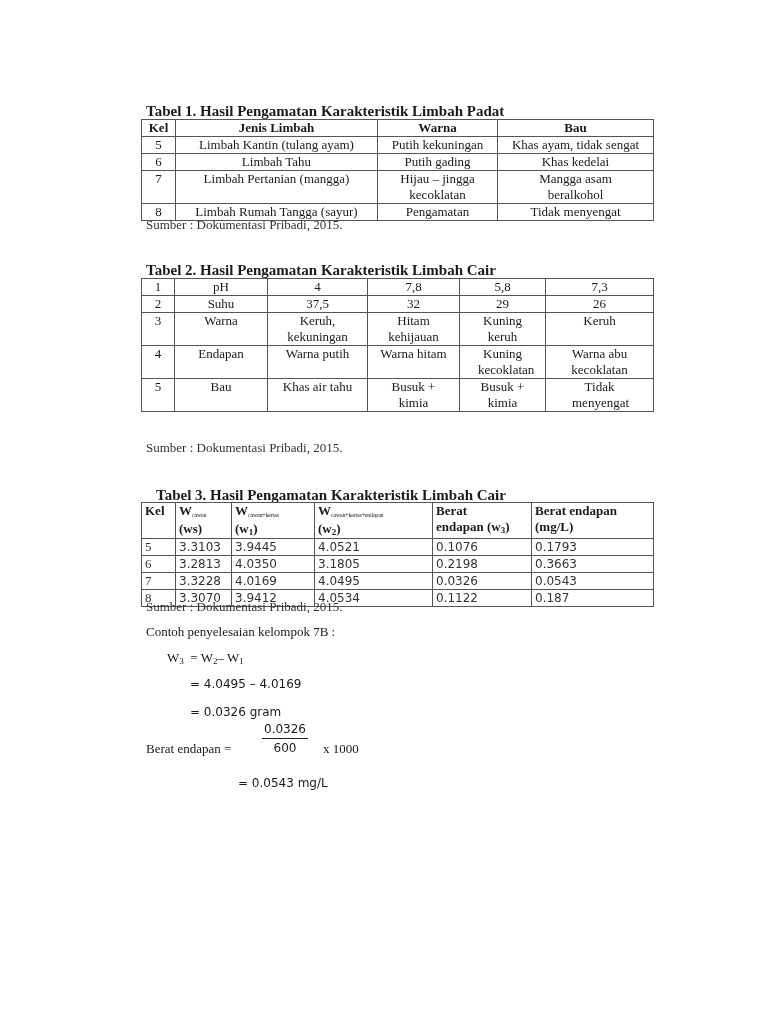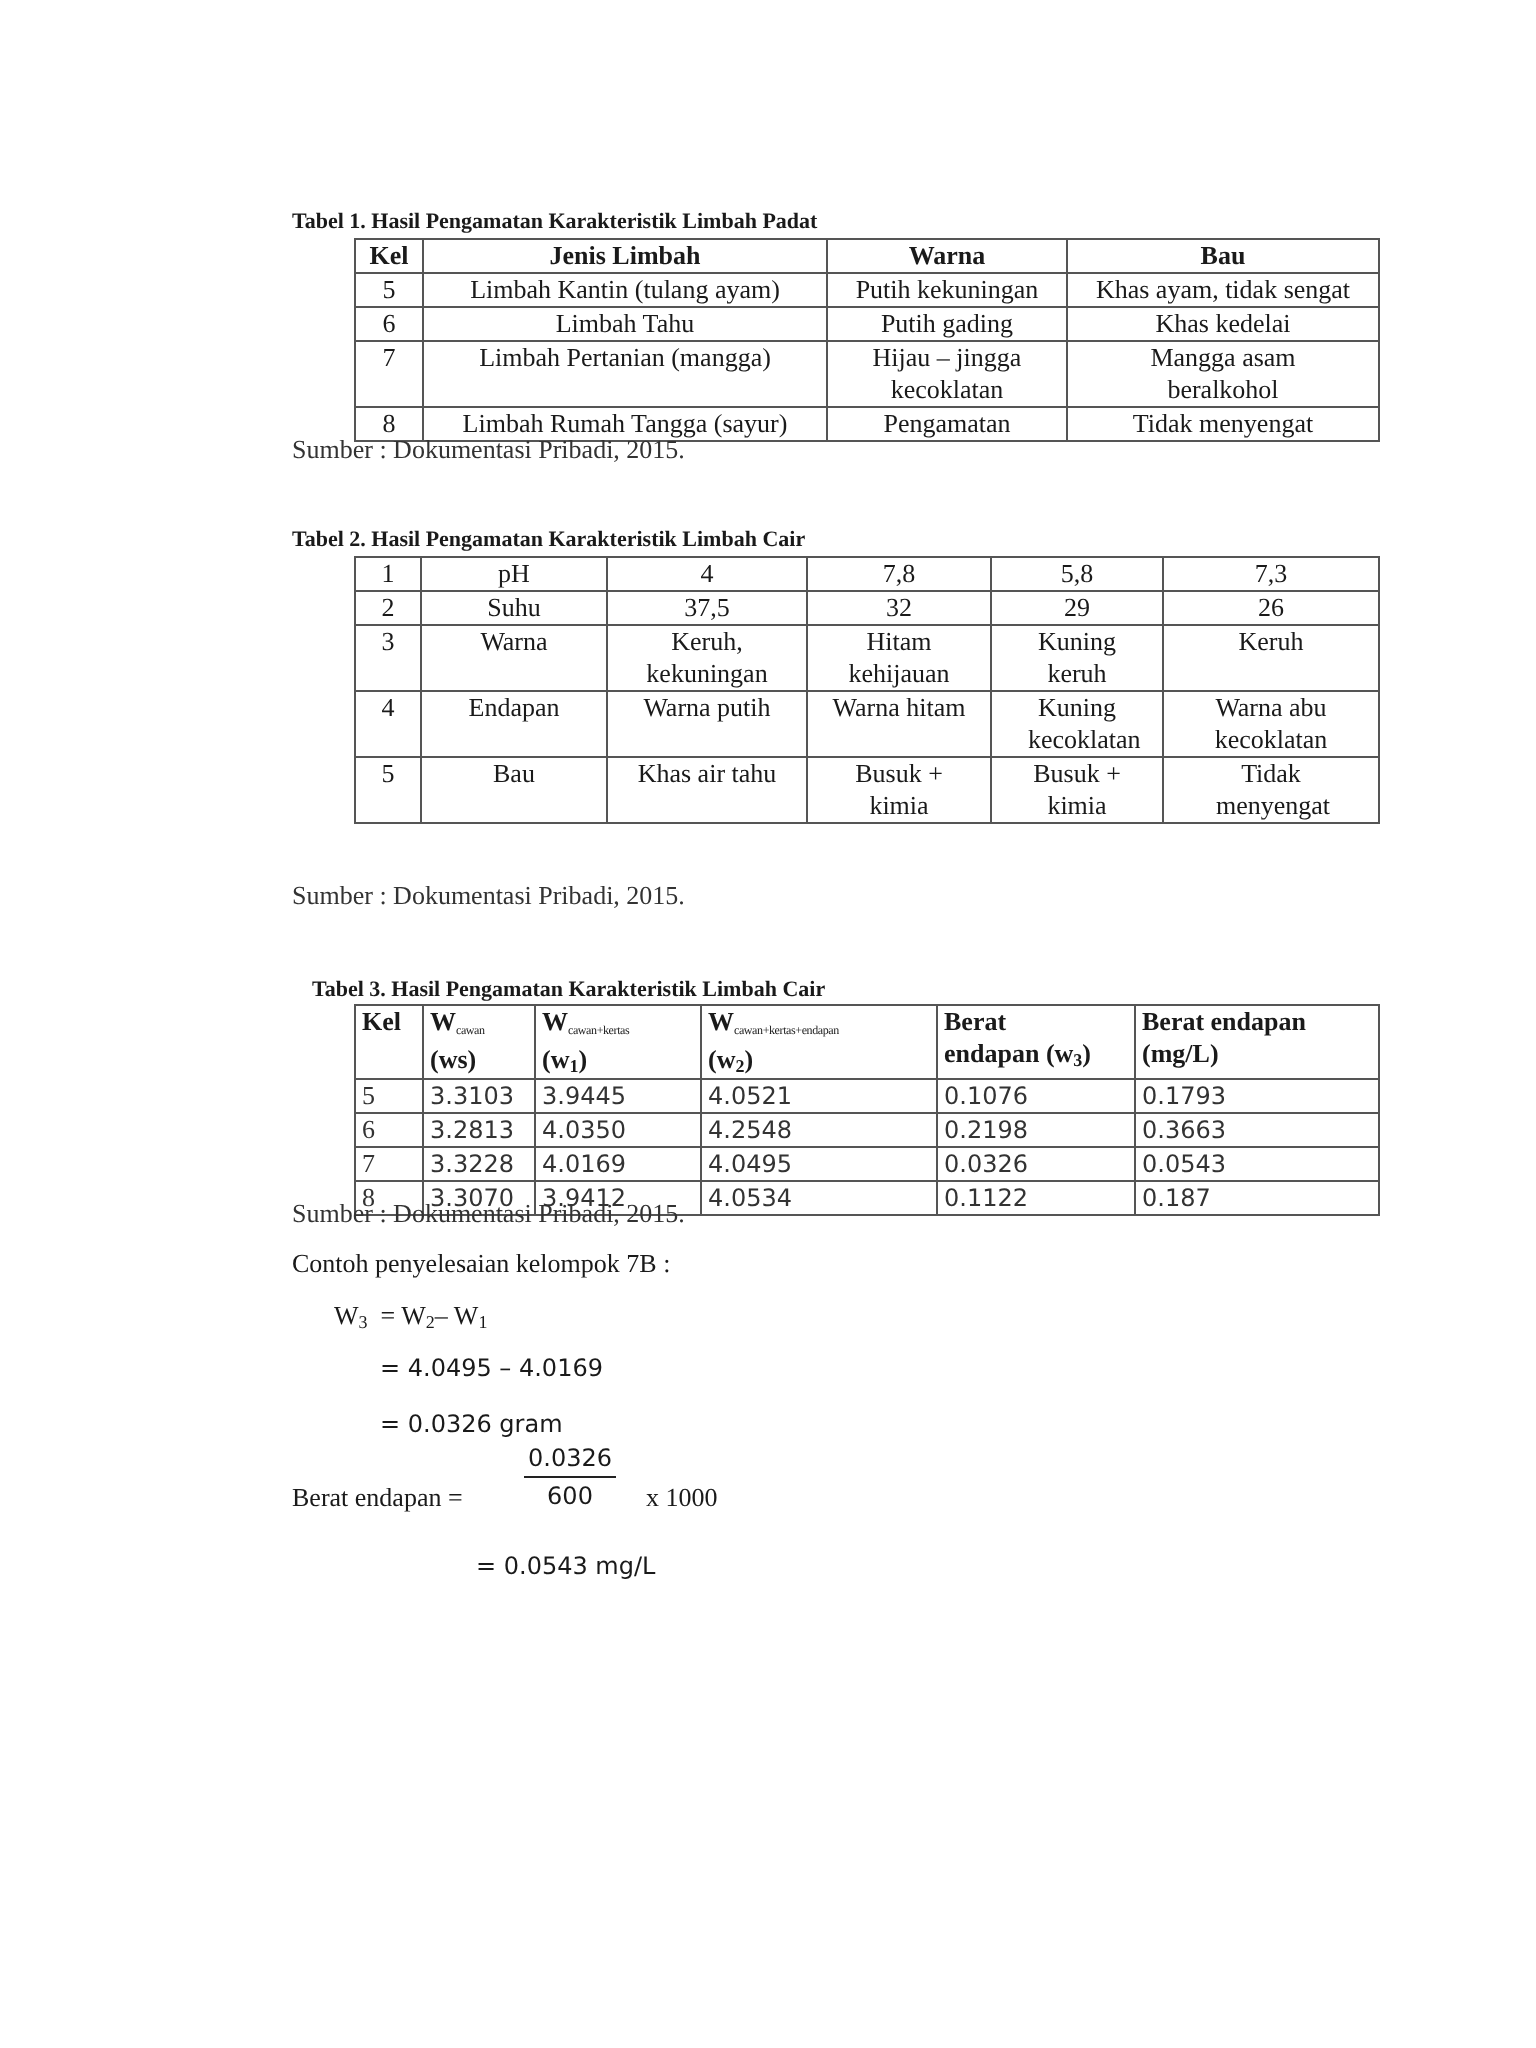--- a/index.html
+++ b/index.html
@@ -2,23 +2,23 @@
 <html><head>
 <meta charset="utf-8">
 <style>
   html, body { margin: 0; padding: 0; background: #ffffff; }
   body {
     width: 768px; height: 1024px; position: relative; overflow: hidden;
     font-family: "Liberation Serif", "DejaVu Serif", serif;
     color: #1a1a1a;
   }
   .abs { position: absolute; }
-  .caption { font-weight: bold; font-size: 11px; line-height: 14px; white-space: nowrap; }
+  .caption { font-weight: bold; font-size: 15px; line-height: 14px; white-space: nowrap; }
   .source { font-size: 13px; line-height: 14px; color: #333; white-space: nowrap; }
-  table { border-collapse: collapse; position: absolute; font-size: 13px; table-layout: fixed; margin-left: 36px; }
+  table { border-collapse: collapse; position: absolute; font-size: 13px; table-layout: fixed; }
   td, th {
     border: 1px solid #555;
     padding: 0 3px;
     line-height: 16px;
     vertical-align: top;
     font-weight: normal;
     overflow: hidden;
   }
   th { font-weight: bold; }
   .c { text-align: center; }
@@ -173,21 +173,21 @@
     <td class="l">3.3103</td>
     <td class="l">3.9445</td>
     <td class="l">4.0521</td>
     <td class="l">0.1076</td>
     <td class="l">0.1793</td>
   </tr>
   <tr>
     <td class="l kel">6</td>
     <td class="l">3.2813</td>
     <td class="l">4.0350</td>
-    <td class="l">4.2548</td>
+    <td class="l">3.1805</td>
     <td class="l">0.2198</td>
     <td class="l">0.3663</td>
   </tr>
   <tr>
     <td class="l kel">7</td>
     <td class="l">3.3228</td>
     <td class="l">4.0169</td>
     <td class="l">4.0495</td>
     <td class="l">0.0326</td>
     <td class="l">0.0543</td>

